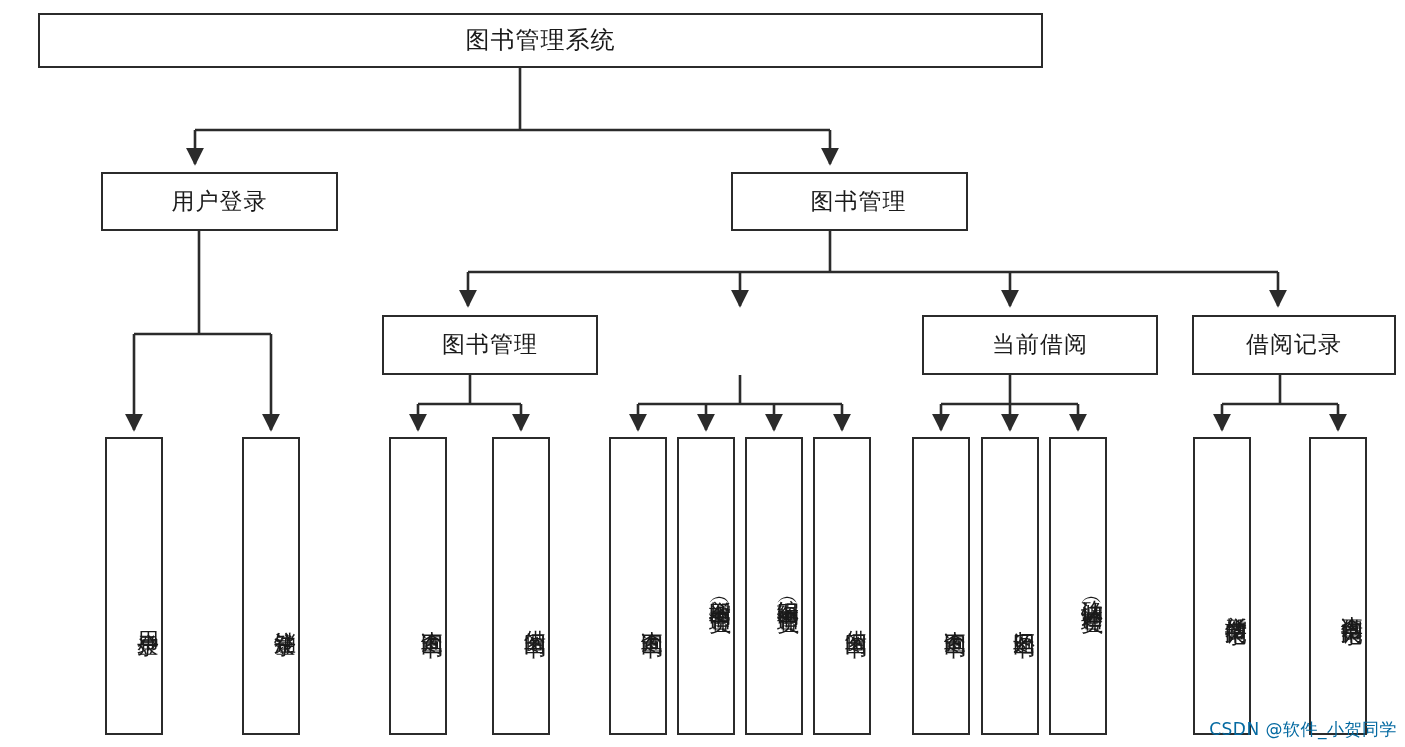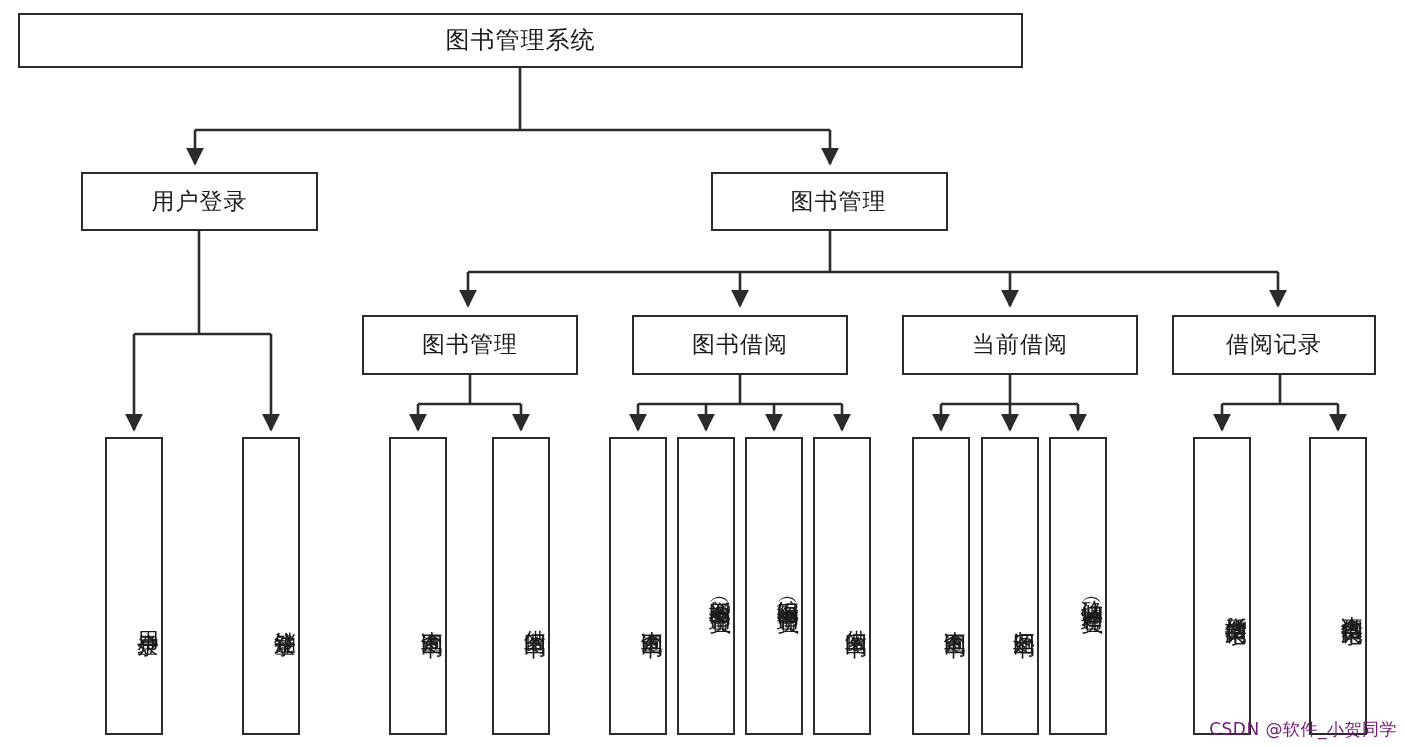--- a/index.html
+++ b/index.html
@@ -24,20 +24,21 @@
     background: #ffffff;
     display: flex;
     align-items: center;
     justify-content: center;
     color: #1a1a1a;
   }
   .node.horizontal {
     font-size: 23px;
     letter-spacing: 1px;
     line-height: 1.2;
+    margin-left: 20px;
   }
   .node.root {
     font-size: 24px;
   }
   .node.vertical {
     writing-mode: vertical-rl;
     text-orientation: upright;
     font-size: 22px;
     line-height: 1.18;
     letter-spacing: 2px;
@@ -60,21 +61,21 @@
     top: 0;
     width: 1405px;
     height: 747px;
     pointer-events: none;
   }
   .watermark {
     position: absolute;
     right: 8px;
     bottom: 6px;
     font-size: 17px;
-    color: #701a75;
+    color: #0369a1;
     letter-spacing: 0.5px;
     white-space: nowrap;
   }
 </style>
 </head>
 <body>
 
 <div id="canvas">
 
   <svg class="edges" viewBox="0 0 1405 747" xmlns="http://www.w3.org/2000/svg">
@@ -126,21 +127,20 @@
       <path d="M 1338 404 L 1338 430" marker-end="url(#arrow)"></path>
     </g>
   </svg>
 
   <div class="node horizontal root" style="left:18px; top:13px; width:1005px; height:55px;">图书管理系统</div>
 
   <div class="node horizontal" style="left:81px; top:172px; width:237px; height:59px;">用户登录</div>
   <div class="node horizontal" style="left:711px; top:172px; width:237px; height:59px;padding-left:18px;">图书管理</div>
 
   <div class="node horizontal" style="left:362px; top:315px; width:216px; height:60px;">图书管理</div>
-  <div class="node horizontal" style="left:632px; top:315px; width:216px; height:60px;">图书借阅</div>
   <div class="node horizontal" style="left:902px; top:315px; width:236px; height:60px;">当前借阅</div>
   <div class="node horizontal" style="left:1172px; top:315px; width:204px; height:60px;">借阅记录</div>
 
   <div class="node vertical short" style="left:105px; top:437px; width:58px; height:298px;">用户登录</div>
   <div class="node vertical short" style="left:242px; top:437px; width:58px; height:298px;">注销登录</div>
 
   <div class="node vertical short" style="left:389px; top:437px; width:58px; height:298px;">查询图书</div>
   <div class="node vertical short" style="left:492px; top:437px; width:58px; height:298px;">借阅图书</div>
 
   <div class="node vertical short" style="left:609px; top:437px; width:58px; height:298px;">查询图书</div>

